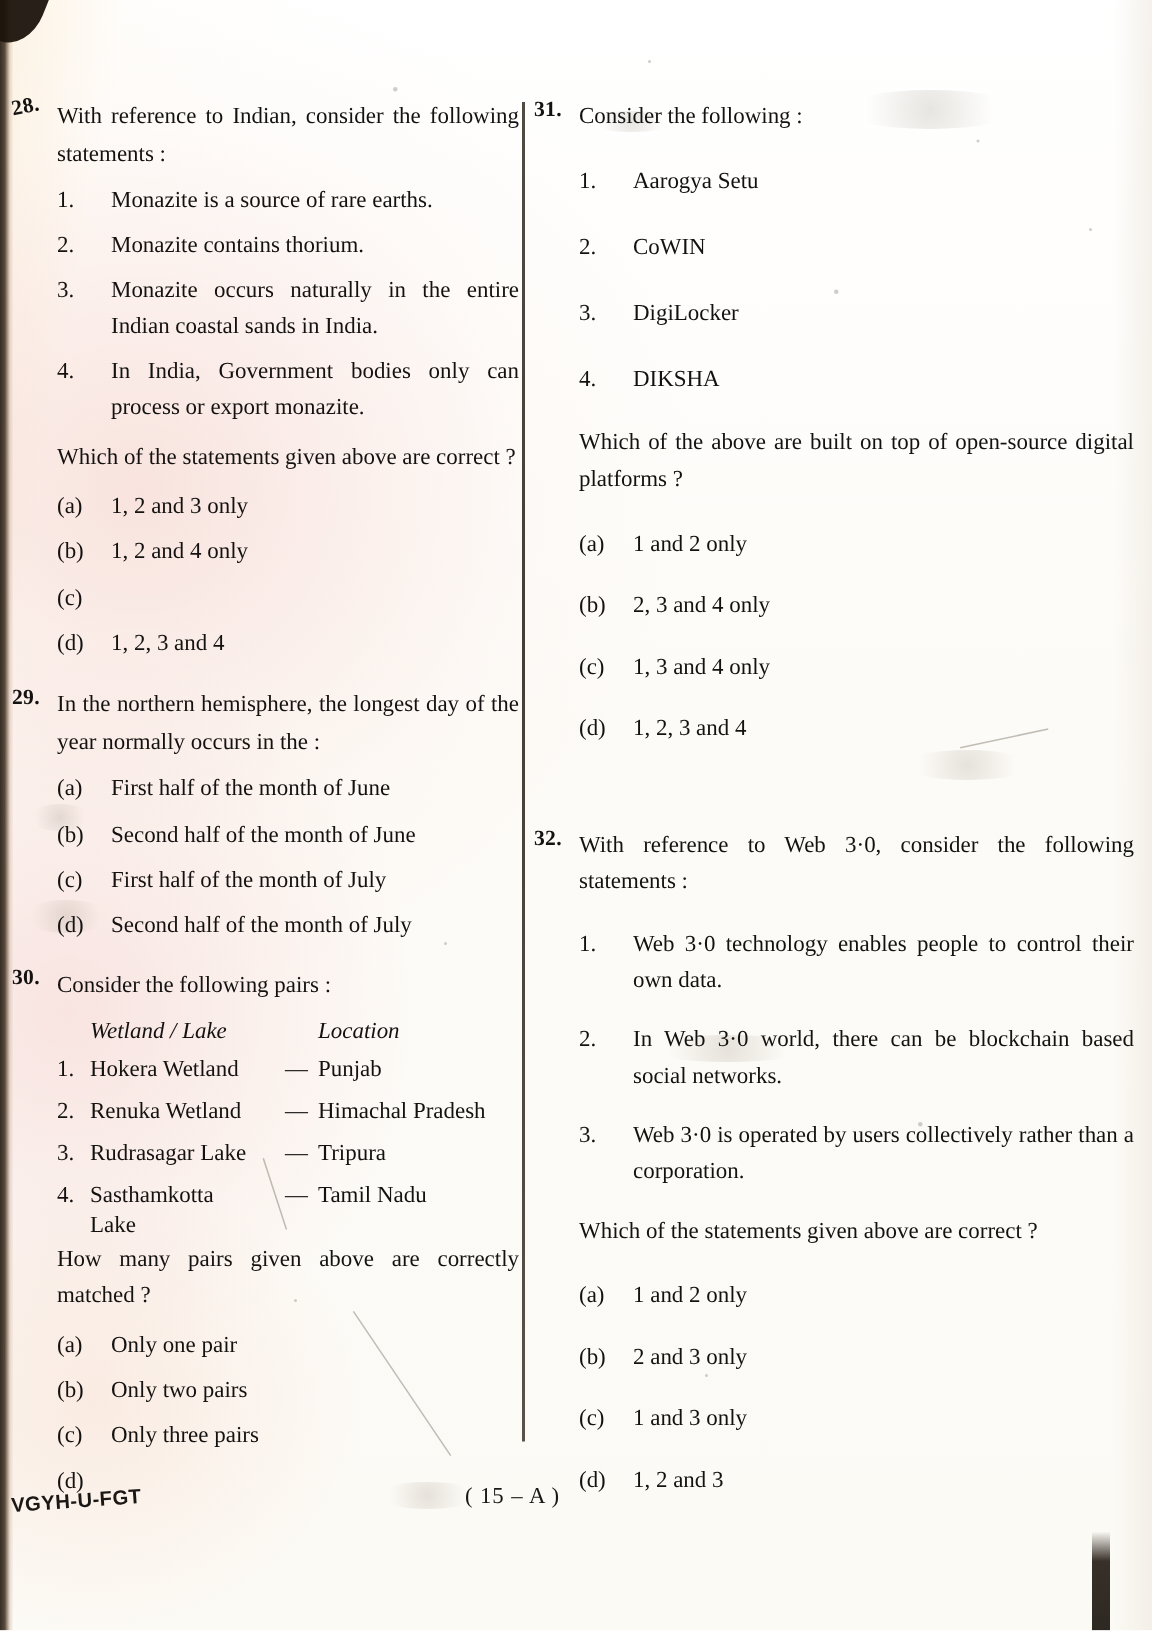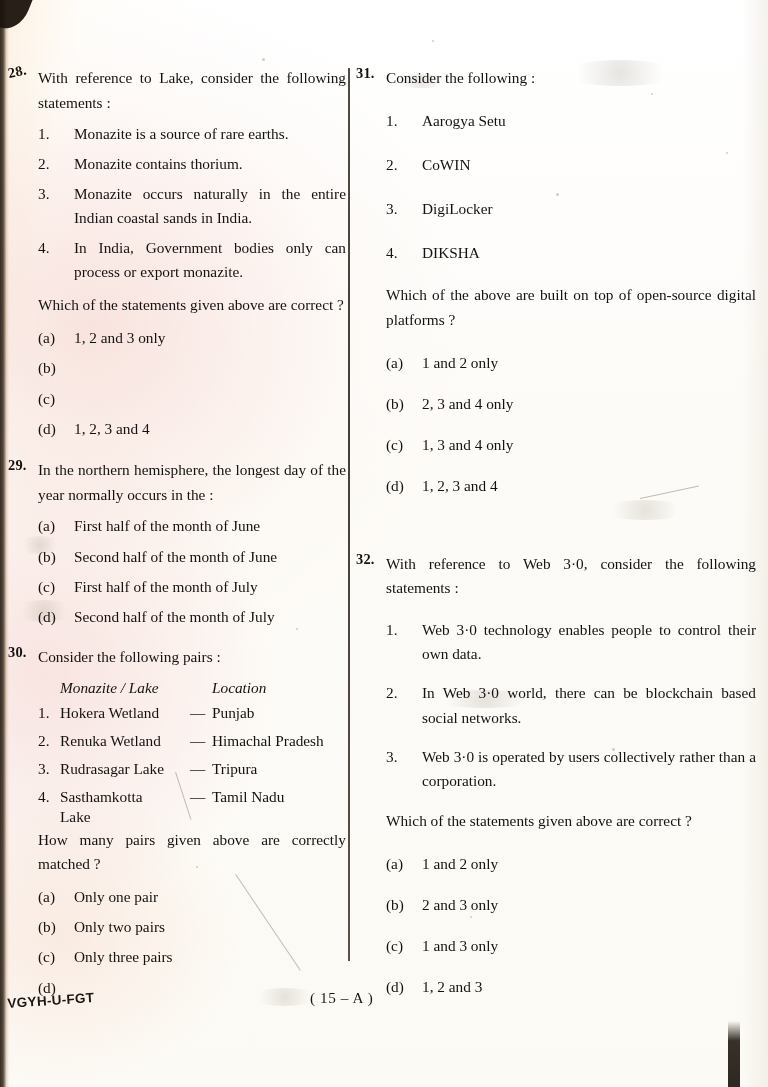--- a/index.html
+++ b/index.html
@@ -229,21 +229,21 @@
   <div class="scratch" style="left:176px;top:772px;width:50px;height:1px;transform:rotate(72deg);"></div>
   <div class="scratch" style="left:640px;top:498px;width:60px;height:1px;transform:rotate(-12deg);"></div>
 
   <div class="divider"></div>
 
   <div class="column col-left">
 
     <div class="q">
       <div class="q-num tilt">28.</div>
       <div class="q-body">
-        <div class="q-stem">With reference to Lake, consider the following statements :</div>
+        <div class="q-stem">With reference to Indian, consider the following statements :</div>
 
         <div class="stmt">
           <span class="stmt-num">1.</span>
           <span class="stmt-txt nojust">Monazite is a source of rare earths.</span>
         </div>
         <div class="stmt">
           <span class="stmt-num">2.</span>
           <span class="stmt-txt nojust">Monazite contains thorium.</span>
         </div>
         <div class="stmt">
@@ -257,20 +257,21 @@
 
         <div class="q-stem" style="margin-top:9px;">Which of the statements given above are correct ?</div>
 
         <div class="opts tight">
           <div class="opt">
             <span class="opt-letter">(a)</span>
             <span class="opt-text">1, 2 and 3 only</span>
           </div>
           <div class="opt">
             <span class="opt-letter">(b)</span>
+            <span class="opt-text">1, 2 and 4 only</span>
           </div>
           <div class="opt">
             <span class="opt-letter">(c)</span>
           </div>
           <div class="opt">
             <span class="opt-letter">(d)</span>
             <span class="opt-text">1, 2, 3 and 4</span>
           </div>
         </div>
       </div>
@@ -301,21 +302,21 @@
         </div>
       </div>
     </div>
 
     <div class="q" style="margin-top:17px;">
       <div class="q-num">30.</div>
       <div class="q-body">
         <div class="q-stem nojust">Consider the following pairs :</div>
 
         <div class="pair-head">
-          <span class="h1">Monazite / Lake</span>
+          <span class="h1">Wetland / Lake</span>
           <span class="h2">Location</span>
         </div>
 
         <div class="pair-row">
           <span class="p-num">1.</span>
           <span class="p-name">Hokera Wetland</span>
           <span class="p-dash">—</span>
           <span class="p-loc">Punjab</span>
         </div>
         <div class="pair-row">

